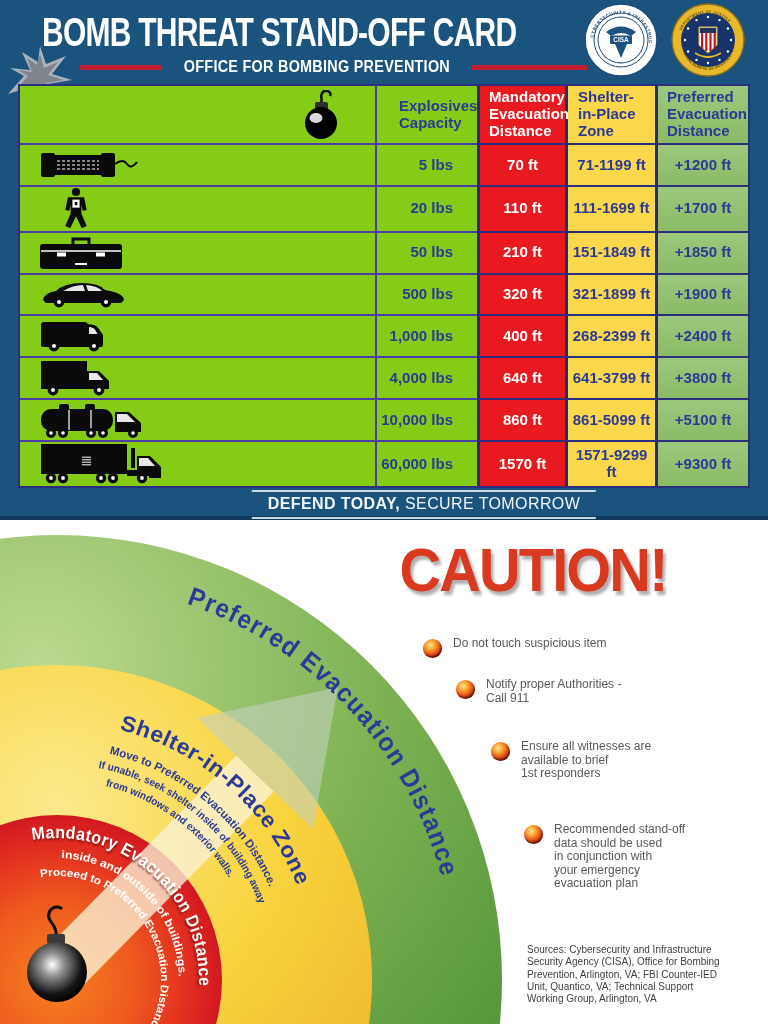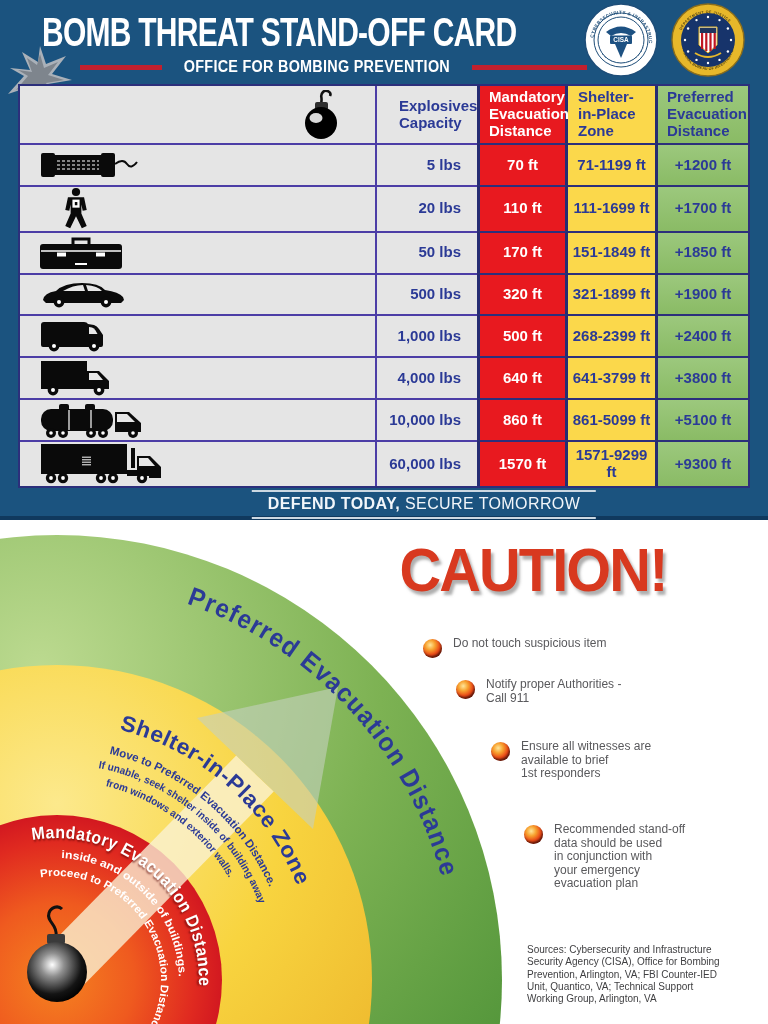--- a/index.html
+++ b/index.html
@@ -14,29 +14,29 @@
   .subtitle-row{position:absolute;left:80px;top:58px;display:flex;align-items:center;gap:7px;}
   .redline{height:5px;background:#c2202e;}
   .rl-left{width:82px;} .rl-right{width:115px;}
   .subtitle{color:#fff;font-size:16px;font-weight:bold;letter-spacing:.3px;white-space:nowrap;
             transform:scaleX(.9);transform-origin:center;}
   .bolt{position:absolute;left:6px;top:44px;}
   .seal{position:absolute;top:3px;}
   .seal-cisa{left:584px;} .seal-fbi{left:671px;}
 
   
-  .standoff-table{position:absolute;left:18px;top:84px;width:732px;height:404px;background:#e5e5e5;
+  .standoff-table{position:absolute;left:18px;top:84px;width:732px;height:404px;background:#84cc16;
         box-sizing:border-box;border:2px solid #2c2f7b;display:grid;
         grid-template-columns:355px 102px 91px 90px 90px;
         grid-template-rows:57px repeat(8,1fr);}
   .cell{box-sizing:border-box;display:flex;align-items:center;font-size:15px;font-weight:bold;
         color:#2b3a96;line-height:1.12;}
   .rt{border-top:2px solid #4c3da6;}           
   .rtn{border-top:2px solid #2c2f7b;}          
-  .c-cap{border-left:2px solid #4c3da6;justify-content:flex-end;padding-right:16px;text-align:right;}
+  .c-cap{border-left:2px solid #4c3da6;justify-content:flex-end;padding-right:24px;text-align:right;}
   .c-red{background:#e8191f;color:#fff;border-left:3px solid #262c72;border-right:3px solid #262c72;
          justify-content:center;text-align:center;}
   .c-yel{background:#fbd84b;border-right:3px solid #262c72;justify-content:center;text-align:center;padding:0 3px;}
   .c-grn{background:linear-gradient(180deg,#9cc87d,#8abb65);justify-content:center;text-align:center;}
   .hdr{align-items:center;}
   .h-cap{padding-left:22px;justify-content:flex-start;text-align:left;padding-right:6px;}
   .h-red{justify-content:flex-start;text-align:left;padding-left:9px;}
   .h-yel{justify-content:flex-start;text-align:left;padding-left:10px;}
   .h-grn{justify-content:flex-start;text-align:left;padding-left:9px;}
   .icon-cell{padding-left:19px;position:relative;}
@@ -178,21 +178,21 @@
         <svg width="84" height="34" viewBox="0 0 84 34">
           <path d="M 34 8 v -5 h 16 v 5" stroke="#0a0a0a" stroke-width="3" fill="none"></path>
           <rect x="1" y="8" width="82" height="25" rx="3" fill="#0a0a0a"></rect>
           <line x1="2" y1="15" x2="82" y2="15" stroke="#fff" stroke-width="1.4"></line>
           <rect x="18" y="16.5" width="9" height="4" fill="#fff"></rect>
           <rect x="57" y="16.5" width="9" height="4" fill="#fff"></rect>
           <path d="M 36 28 h 12" stroke="#fff" stroke-width="2"></path>
         </svg>
       </div>
       <div class="cell c-cap rt">50 lbs</div>
-      <div class="cell c-red rtn">170 ft</div>
+      <div class="cell c-red rtn">210 ft</div>
       <div class="cell c-yel rtn">151-1849 ft</div>
       <div class="cell c-grn rtn">+1850 ft</div>
 
       <div class="cell icon-cell rt">
         <svg width="88" height="30" viewBox="0 0 88 30">
           <path d="M 4 21 q 1 -7 13 -9 q 8 -8 26 -8 q 17 0 23 7 q 14 2 18 7 l 1 3 -3 3 H 7 Z" fill="#0a0a0a"></path>
           <path d="M 24 12 q 10 -6 20 -6 l 2 6 Z M 49 12 l -2 -6 q 12 1 16 6 Z" fill="#fff" opacity=".9"></path>
           <circle cx="20" cy="23" r="5.4" fill="#0a0a0a"></circle>
             <circle cx="20" cy="23" r="2" fill="#fff"></circle>
           <circle cx="67" cy="23" r="5.4" fill="#0a0a0a"></circle>
@@ -208,21 +208,21 @@
         <svg width="70" height="34" viewBox="0 0 70 34">
           <path d="M 2 6 q 0 -3 3 -3 h 40 q 3 0 4 2 l 6 1 q 3 1 5 4 l 4 6 v 10 q 0 2 -2 2 H 4 q -2 0 -2 -2 Z" fill="#0a0a0a"></path>
           <path d="M 50 8 l 3 .5 q 2 .5 3.5 3 l 2 3.5 h -8.5 Z" fill="#fff" opacity=".9"></path>
           <circle cx="15" cy="27" r="5.4" fill="#0a0a0a"></circle>
             <circle cx="15" cy="27" r="2" fill="#fff"></circle>
           <circle cx="55" cy="27" r="5.4" fill="#0a0a0a"></circle>
             <circle cx="55" cy="27" r="2" fill="#fff"></circle>
         </svg>
       </div>
       <div class="cell c-cap rt">1,000 lbs</div>
-      <div class="cell c-red rtn">500 ft</div>
+      <div class="cell c-red rtn">400 ft</div>
       <div class="cell c-yel rtn">268-2399 ft</div>
       <div class="cell c-grn rtn">+2400 ft</div>
 
       <div class="cell icon-cell rt">
         <svg width="74" height="38" viewBox="0 0 74 38">
           <rect x="2" y="2" width="46" height="28" fill="#0a0a0a"></rect>
           <path d="M 48 12 h 12 l 10 10 v 8 h -22 Z" fill="#0a0a0a"></path>
           <path d="M 50 14 h 8 l 6 7 h -14 Z" fill="#fff" opacity=".9"></path>
           <circle cx="14" cy="31" r="5.4" fill="#0a0a0a"></circle>
             <circle cx="14" cy="31" r="2" fill="#fff"></circle>

